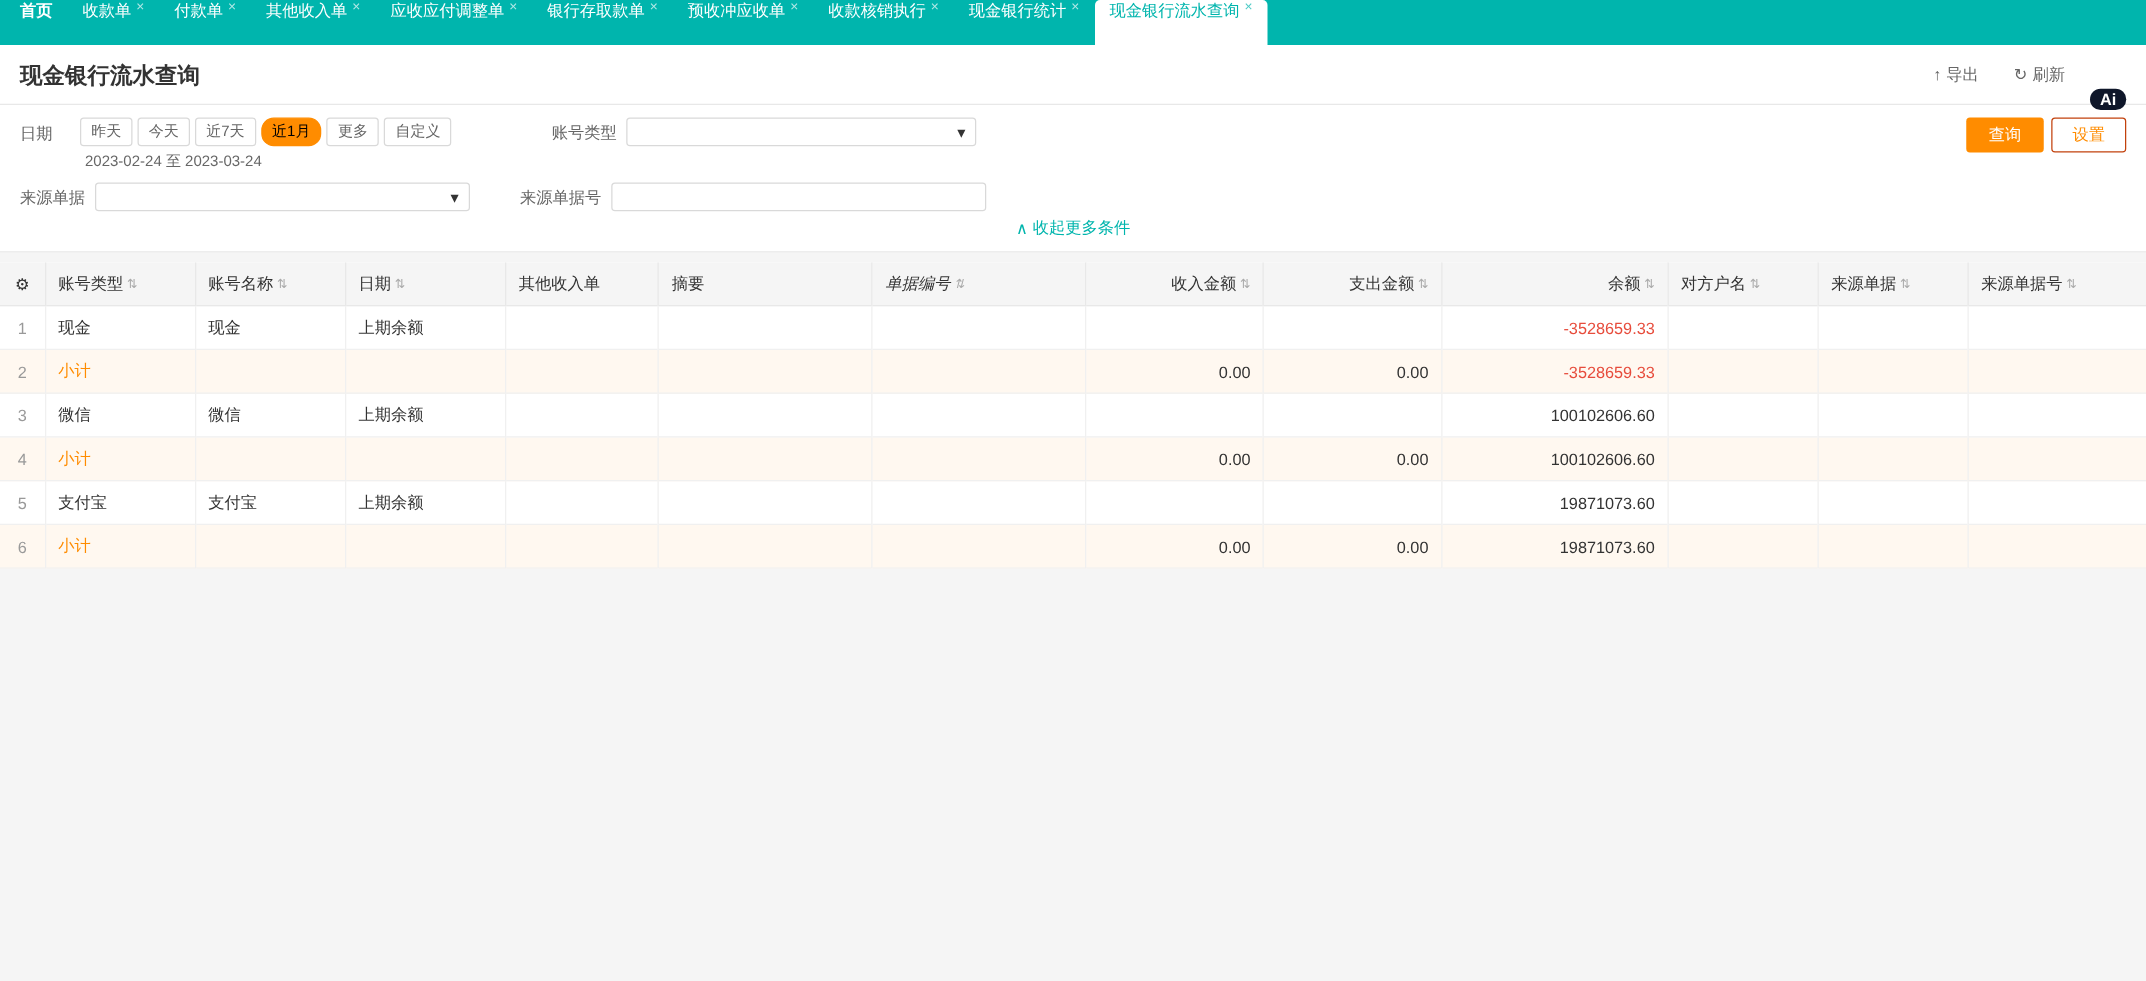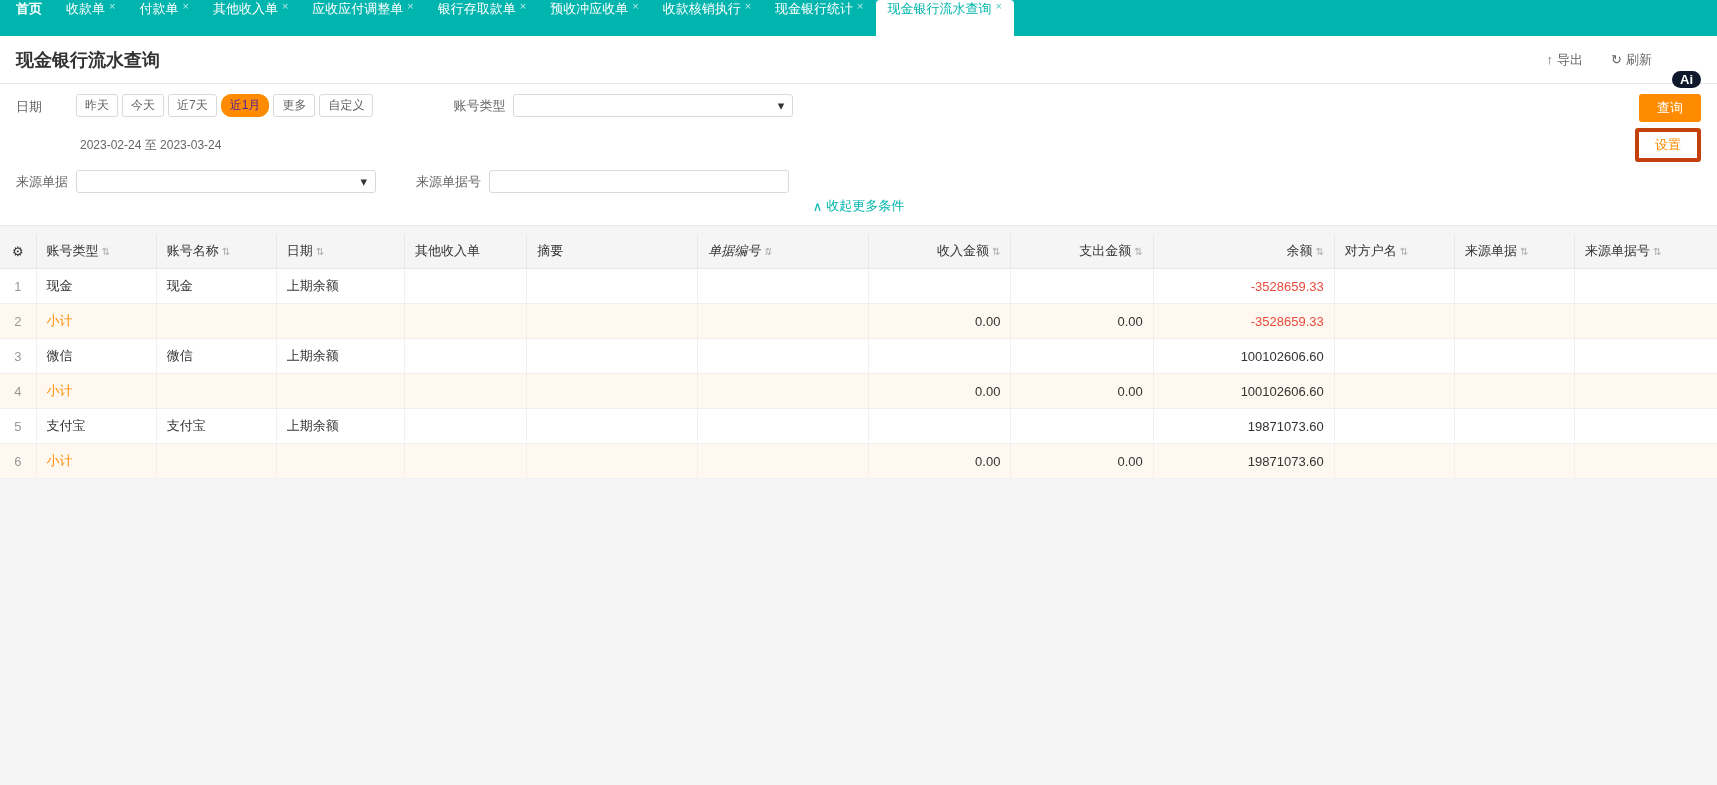--- a/index.html
+++ b/index.html
@@ -90,21 +90,21 @@
       border: 1px solid #d9d9d9;
       border-radius: 3px;
       cursor: pointer;
       color: #666;
       background: #fff;
       font-size: 12px;
     }
     .date-btn.active {
       background: #ff8c00;
       border-color: #ff8c00;
-      color: #4c1d95;
+      color: #000000;
       border-radius: 10px;
       text-align: right;
     }
     .date-range {
       color: #666;
       font-size: 12px;
       margin-left: 4px;
     }
     .filter-select {
       display: flex;
@@ -141,21 +141,21 @@
       color: #fff;
       border: none;
       border-radius: 3px;
       padding: 5px 18px;
       cursor: pointer;
       font-size: 13px;
     }
     .settings-btn {
       background: #fff;
       color: #ff8c00;
-      border: 4px solid #c2410c;
+      border: 1px solid #c2410c;
       border-radius: 3px;
       padding: 4px 16px;
       cursor: pointer;
       font-size: 13px;
     }
     .collapse-bar {
       display: flex;
       justify-content: center;
       align-items: center;
       padding: 4px 0 0;
@@ -296,21 +296,21 @@
     <span class="ai-badge">Ai</span>
   </div>
 </div>
 
 <div class="filter-area">
 
   <div style="display:flex; align-items:flex-start; gap:20px; margin-bottom:8px;">
 
     <div style="display:flex; align-items:flex-start; gap:8px;">
       <span class="filter-label" style="margin-top:4px;">日期</span>
-      <div style="display:flex; flex-direction:column; gap:20px;margin-left:12px;">
+      <div style="display:flex; flex-direction:column; gap:4px;">
         <div class="date-options">
           <span class="date-btn">昨天</span>
           <span class="date-btn">今天</span>
           <span class="date-btn">近7天</span>
           <span class="date-btn active">近1月</span>
           <span class="date-btn">更多</span>
           <span class="date-btn">自定义</span>
         </div>
         <span class="date-range">2023-02-24 至 2023-03-24</span>
       </div>
@@ -318,21 +318,21 @@
 
     <div class="filter-group" style="margin-left:60px;">
       <span class="filter-label">账号类型</span>
       <div class="filter-select filter-select-wide" style="min-width:280px;">
         <span></span>
         <span>▾</span>
       </div>
     </div>
 
 
-    <div style="margin-left:auto; display:flex; flex-direction:column; gap:6px; align-items:flex-end;">
+    <div style="margin-left:auto; display:flex; gap:6px; align-items:flex-end;">
       <button class="query-btn">查询</button>
       <button class="settings-btn">设置</button>
     </div>
   </div>
 
   <div class="filter-row-2">
     <div class="filter-group">
       <span class="filter-label">来源单据</span>
       <div class="filter-select" style="min-width:300px;">
         <span></span>

